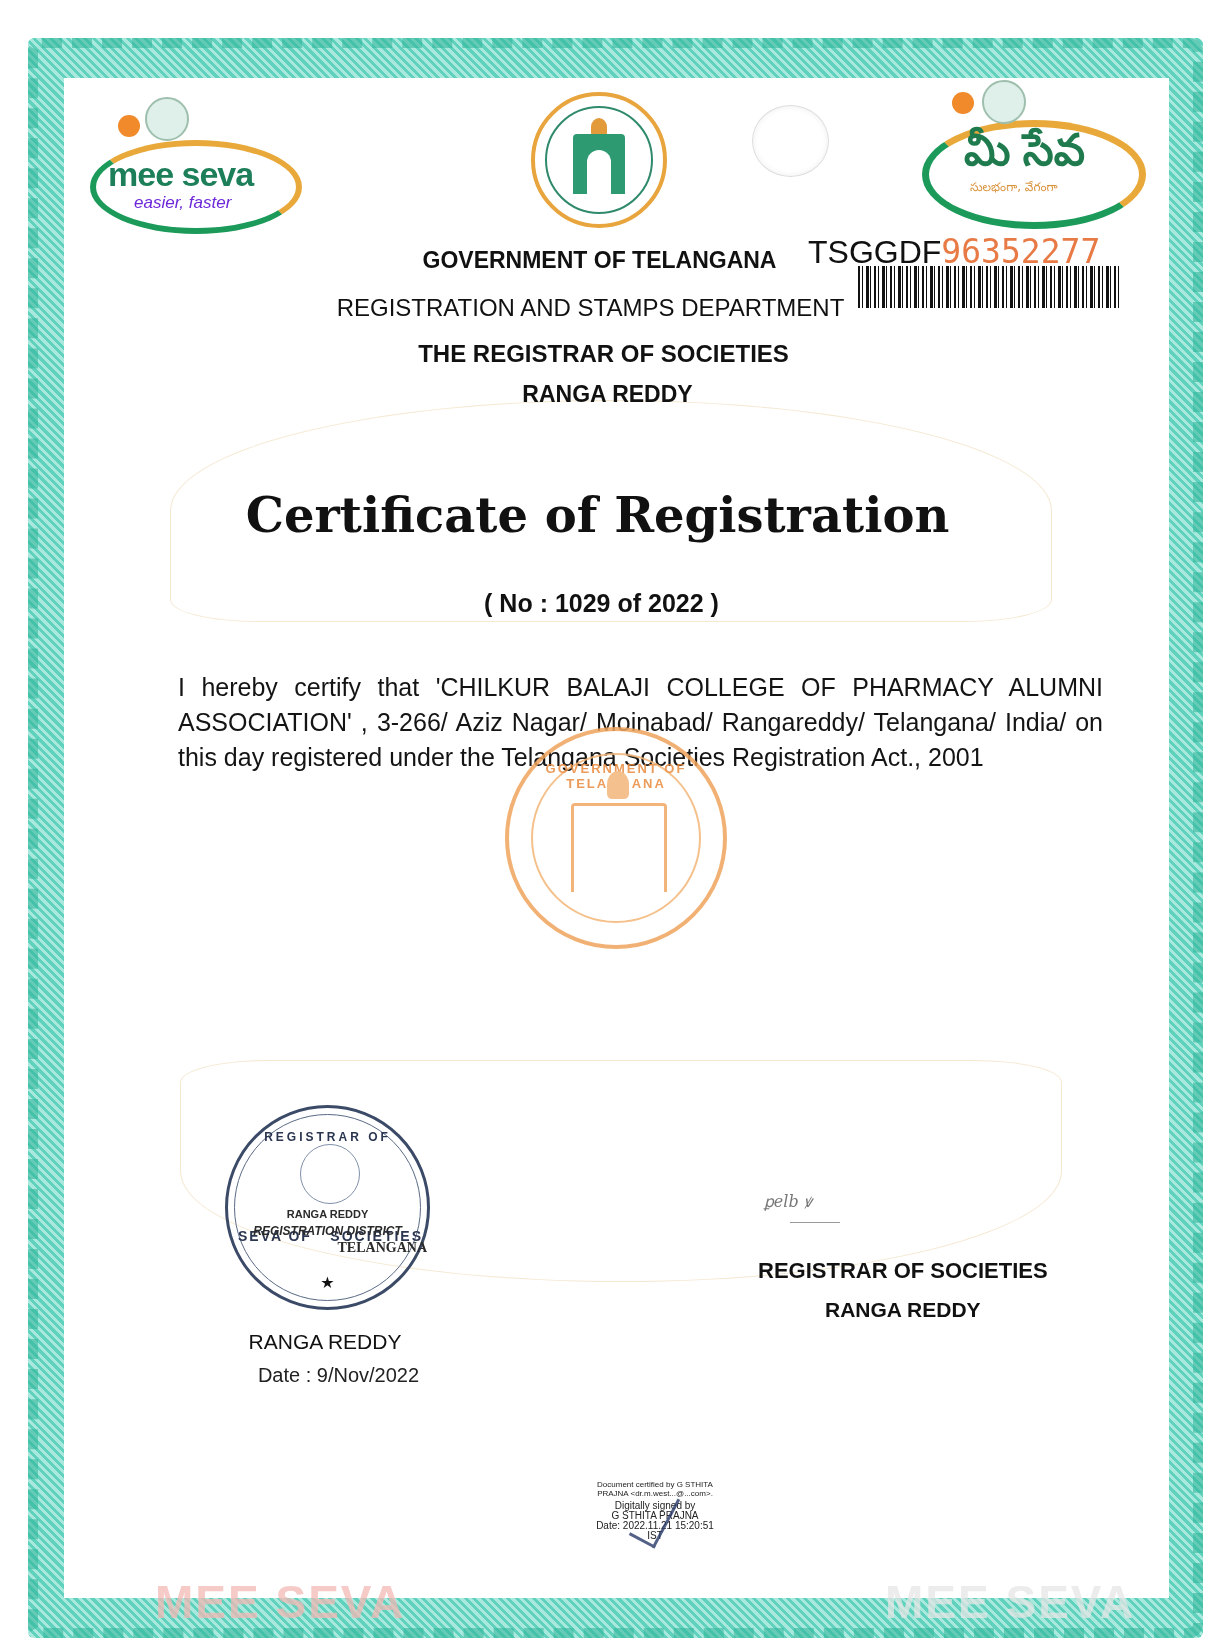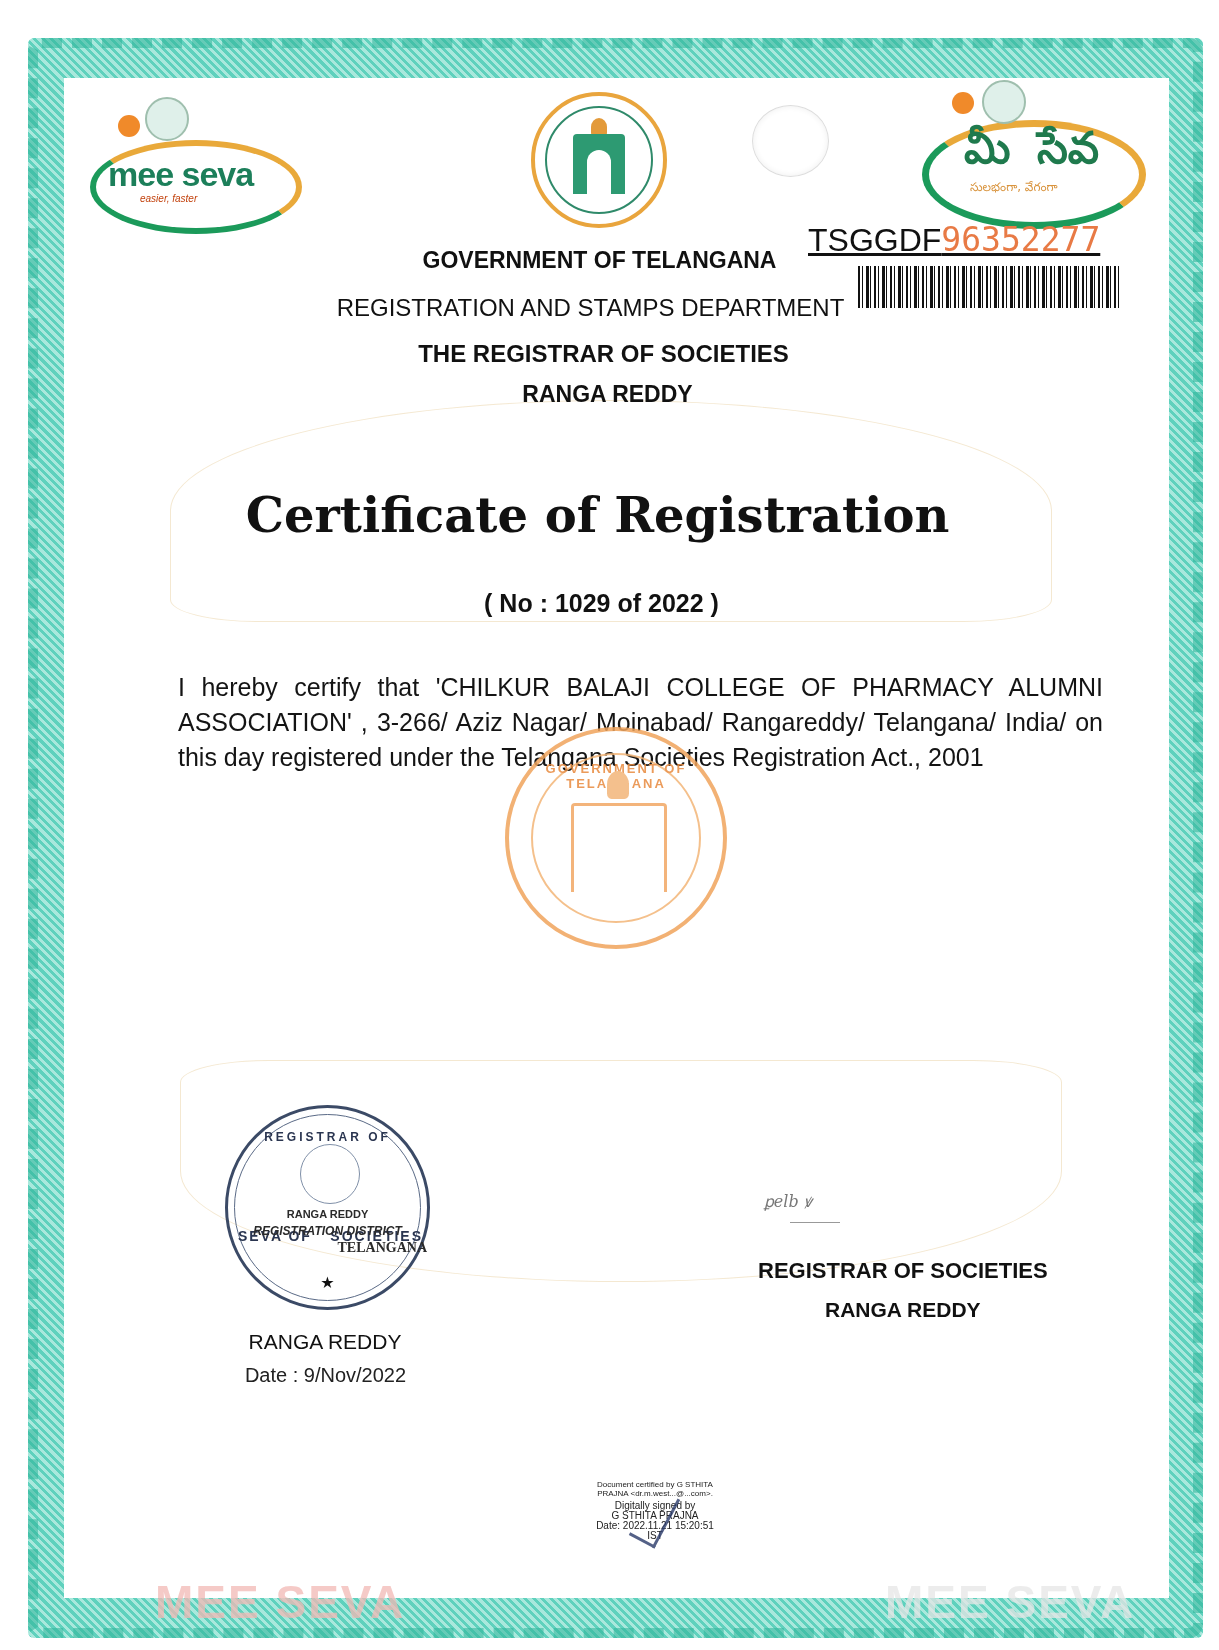--- a/index.html
+++ b/index.html
@@ -33,52 +33,52 @@
 
   
   .mee-logo { position:absolute; left:90px; top:95px; width:205px; height:130px; }
   .mee-ring {
     position:absolute; left:0; top:45px; width:200px; height:82px;
     border-radius:50%; border:6px solid transparent;
     border-left-color:#1b9a5a; border-bottom-color:#1b9a5a;
     border-top-color:#e9a93a; border-right-color:#e9a93a;
   }
   .mee-text { position:absolute; left:18px; top:60px; font-size:34px; font-weight:bold; color:#1c7f5a; letter-spacing:-1px; }
-  .mee-tag { position:absolute; left:50px; top:98px; font-size:10px; font-style:italic; color:#c2410c; }
+  .mee-tag { position:absolute; left:44px; top:98px; font-size:17px; font-style:italic; color:#6d28d9; }
   .smiley { position:absolute; width:22px; height:22px; border-radius:50%; background:#f08a2a; }
   .mini-emblem { position:absolute; width:40px; height:40px; border-radius:50%; border:2px solid #9fbfae; background:#dff0ea; }
 
   .tel-logo { position:absolute; left:922px; top:80px; width:215px; height:140px; }
   .tel-ring {
     position:absolute; left:0; top:40px; width:210px; height:95px;
     border-radius:50%; border:7px solid transparent;
     border-left-color:#1b9a5a; border-bottom-color:#1b9a5a;
     border-top-color:#e9a93a; border-right-color:#e9a93a;
   }
-  .tel-text { position:absolute; left:42px; top:45px; font-size:44px; font-weight:bold; color:#1f7a4d; font-family:Liberation Mono, monospace; }
+  .tel-text { position:absolute; left:42px; top:45px; font-size:44px; font-weight:bold; color:#1f7a4d; font-family:Liberation Sans, sans-serif; }
   .tel-tag { position:absolute; left:48px; top:100px; font-size:12px; color:#d9943e; font-family:"DejaVu Sans", sans-serif; }
 
   .emblem {
     position:absolute; left:531px; top:92px; width:136px; height:136px; border-radius:50%;
     border:4px solid #e9a53d; box-sizing:border-box; background:#fff;
   }
   .emblem-inner { position:absolute; left:10px; top:10px; right:10px; bottom:10px; border-radius:50%; border:2px solid #2f8a6a; }
   .emblem-gate { position:absolute; left:38px; top:38px; width:52px; height:60px; background:#2d9a72; border-radius:4px 4px 0 0; }
   .emblem-gate::after { content:""; position:absolute; left:14px; top:16px; width:24px; height:44px; background:#fff; border-radius:12px 12px 0 0; }
   .emblem-lion { position:absolute; left:56px; top:22px; width:16px; height:18px; background:#e39a3a; border-radius:50% 50% 20% 20%; }
 
   .hologram { position:absolute; left:752px; top:105px; width:75px; height:70px; border-radius:50%; border:1px solid #ddd; box-shadow:0 0 6px #eee inset; }
 
   .header-text { position:absolute; left:0; width:1219px; text-align:center; }
   .h-gov { top:247px; font-size:23px; font-weight:bold; left:-10px; }
   .h-dept { top:294px; font-size:24px; left:-19px; }
   .h-reg { top:340px; font-size:24px; font-weight:bold; left:-6px; }
   .h-dist { top:381px; font-size:23px; font-weight:bold; left:-2px; }
 
-  .serial { position:absolute; left:808px; top:220px; font-size:32px; letter-spacing:0px;text-decoration:underline; }
+  .serial { position:absolute; left:808px; top:232px; font-size:32px; letter-spacing:0px; }
   .serial .prefix { color:#111; }
   .serial .num { color:#e87a45; font-family:"DejaVu Sans Mono", monospace; font-size:33px; }
   .barcode { position:absolute; left:858px; top:266px; width:264px; height:42px;
     background:repeating-linear-gradient(90deg,#111 0 2px,#fff 2px 4px,#111 4px 5px,#fff 5px 8px,#111 8px 11px,#fff 11px 12px,#111 12px 13px,#fff 13px 16px); }
 
   .title { position:absolute; left:0; width:1219px; top:487px; text-align:center;
     font-family:"DejaVu Serif", serif; font-weight:bold; font-size:48px; letter-spacing:0px; left:-12px; }
   .reg-no { position:absolute; left:0; width:1219px; top:589px; text-align:center; font-size:25px; font-weight:bold; left:-8px; }
 
   .body-text { position:absolute; left:149px; top:670px; width:925px; font-size:25px; line-height:35px; text-align:justify; color:#141414;margin-left:29px; }
@@ -95,21 +95,21 @@
   .blue-seal .ring2 { position:absolute; left:6px; top:6px; right:6px; bottom:6px; border-radius:50%; border:1px solid #5a6a86; }
   .blue-seal .arc { position:absolute; top:22px; left:0; width:100%; text-align:center; font-size:12px; color:#2a3550; letter-spacing:3px; font-weight:bold; }
   .blue-seal .mini { position:absolute; left:72px; top:36px; width:58px; height:58px; border-radius:50%; border:1px solid #8090a8; }
   .blue-seal .l1 { position:absolute; top:100px; left:0; width:100%; text-align:center; font-size:11px; font-weight:bold; color:#2a2a2a; }
   .blue-seal .l2 { position:absolute; top:116px; left:0; width:100%; text-align:center; font-size:12px; font-weight:bold; color:#2a2a2a; font-style:italic; }
   .blue-seal .l3 { position:absolute; top:132px; left:0; width:100%; text-align:right; font-size:14px; font-weight:bold; color:#2a2a2a; font-family:"Liberation Serif", serif; }
   .blue-seal .star { position:absolute; top:165px; left:0; width:100%; text-align:center; font-size:16px; color:#111; }
   .blue-seal .side { position:absolute; top:120px; font-size:14px; font-weight:bold; color:#2a3550; letter-spacing:2px; }
 
   .left-place { position:absolute; left:225px; top:1330px; font-size:21px; width:200px; text-align:center; }
-  .left-date { position:absolute; left:218px; top:1364px; font-size:20px; width:215px; text-align:center; color:#222; }
+  .left-date { position:absolute; left:231px; top:1364px; font-size:20px; width:215px; text-align:center; color:#222; }
 
   .signature { position:absolute; left:764px; top:1190px; font-family:"DejaVu Serif", serif; font-style:italic; font-size:16px; color:#777; }
   .sign-line { position:absolute; left:790px; top:1222px; width:50px; border-top:1px solid #999; }
   .right-title { position:absolute; left:758px; top:1258px; font-size:22px; font-weight:bold; }
   .right-place { position:absolute; left:825px; top:1298px; font-size:21px; font-weight:bold; }
 
   .dsig { position:absolute; left:580px; top:1480px; width:150px; font-size:8px; line-height:9px; color:#222;text-align:center; }
   .dsig .big { font-size:10px; line-height:10px; }
   .dsig-check { position:absolute; left:640px; top:1490px; width:26px; height:52px; border-right:3px solid #2a3a6a; border-bottom:3px solid #2a3a6a; transform:rotate(28deg); opacity:.8; }
 

